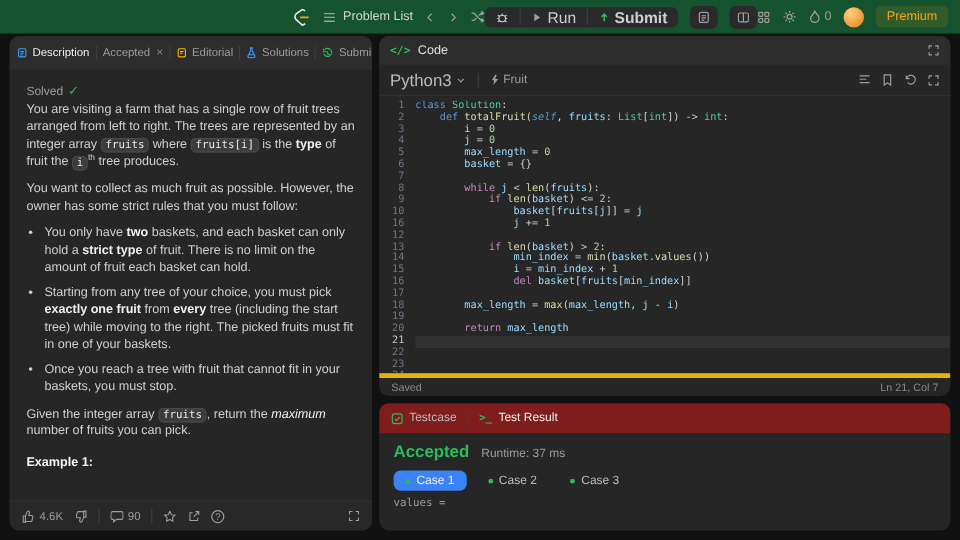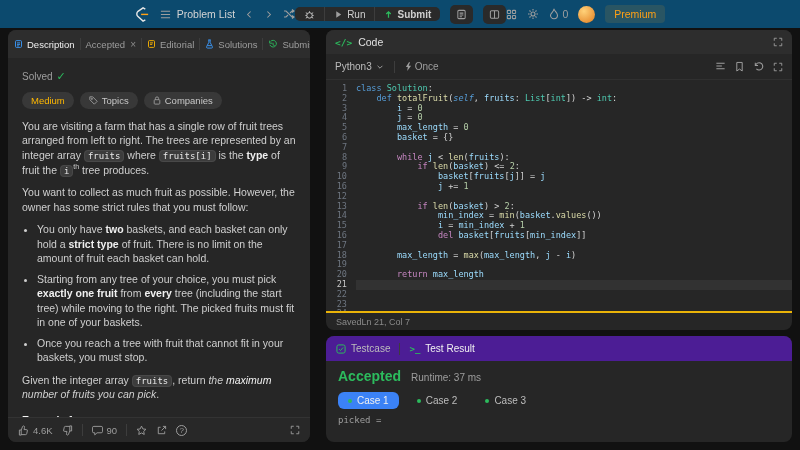--- a/index.html
+++ b/index.html
@@ -2,35 +2,35 @@
 <html><head>
 <meta charset="utf-8">
 <style>
   *{margin:0;padding:0;box-sizing:border-box}
   html,body{width:800px;height:450px;overflow:hidden;background:#111;color:#e8e8e8;
     font-family:"Liberation Sans",sans-serif;font-size:11px}
   svg{display:block}
   .icon{color:#9e9e9e;display:inline-flex;align-items:center;justify-content:center;flex:none}
 
   
-  .topbar{height:28px;display:flex;align-items:center;justify-content:center;padding:0 10px;background:#0c4a6e}
+  .topbar{height:28px;display:flex;align-items:center;justify-content:flex-end;padding:0 10px;background:#14532d}
   .tb-left,.tb-center,.tb-right{display:flex;align-items:center;gap:10px}
   .problem-list{display:flex;align-items:center;gap:6px;color:#d4d4d4;font-size:10.5px;cursor:pointer}
   .run-group{display:flex;align-items:center;background:#2a2a2a;border-radius:5px;overflow:hidden}
-  .run-group .seg{display:flex;align-items:center;gap:4px;padding:1px 9px;font-size:10px;color:#cfcfcf;cursor:pointer}
+  .run-group .seg{display:flex;align-items:center;gap:4px;padding:1px 9px;font-size:13px;color:#cfcfcf;cursor:pointer}
   .run-group .divider{width:1px;height:14px;background:#3d3d3d}
   .submit{color:#2cbb5d;font-weight:700}
   .submit .icon{color:#2cbb5d}
   .chip{background:#2a2a2a;border-radius:5px;padding:4px 6px;cursor:pointer}
   .streak{display:flex;align-items:center;gap:3px;color:#9e9e9e;font-size:10.5px;cursor:pointer}
   .avatar{width:17px;height:17px;border-radius:50%;background:radial-gradient(circle at 35% 30%,#ffd27a,#e07c1f);cursor:pointer}
   .premium{color:#ffa116;background:rgba(255,161,22,.12);border-radius:4px;padding:3px 9px;font-size:10.5px;cursor:pointer}
 
   
-  .main{display:flex;gap:16px;padding:2px 8px 8px;height:422px}
+  .main{display:flex;gap:6px;padding:2px 8px 8px;height:422px}
   .panel{background:#262626;border-radius:8px;overflow:hidden;display:flex;flex-direction:column}
   .left-panel{width:302px;flex:none}
   .right-col{flex:1;display:flex;flex-direction:column;gap:6px;min-width:0}
   .code-panel{flex:1;min-height:0}
   .result-panel{height:106px;flex:none}
   .vsep{width:1px;height:12px;background:#3d3d3d;flex:none}
 
   
   .ptabs{height:28px;background:#2d2d2d;display:flex;align-items:center;padding:0 6px;gap:5px;
     font-size:9.5px;color:#9e9e9e;flex:none;overflow:hidden;white-space:nowrap}
@@ -44,64 +44,64 @@
   .title-row{display:flex;justify-content:space-between;align-items:flex-start}
   .ptitle{font-size:14.5px;font-weight:700;color:#f5f5f5}
   .solved{display:flex;align-items:center;gap:4px;color:#9e9e9e;font-size:10px;margin-top:2px}
   .check{color:#2cbb5d;font-size:11px;line-height:1}
   .badges{display:flex;gap:6px;margin:8px 0 10px}
   .badge{display:flex;align-items:center;gap:4px;background:#383838;color:#c8c8c8;border-radius:999px;
     padding:2px 9px;font-size:9.5px;cursor:pointer}
   .badge.medium{color:#ffb800}
   .pp{margin-bottom:8px}
   .seg-b{font-weight:700;color:#f0f0f0}
-  .seg-i{font-style:italic}
+  .seg-i{}
   .seg-bi{font-weight:400;font-style:italic;color:#f0f0f0}
   .seg-sup{vertical-align:super;font-size:7px}
   .seg-c{font-family:"DejaVu Sans Mono",monospace;font-size:9px;background:#3c3c3c;border:1px solid #484848;
     border-radius:4px;padding:0 3px;color:#e8e8e8;white-space:nowrap}
   .plist{margin:0 0 8px 15px}
   .plist li{margin-bottom:6px}
   .ex-h{font-weight:700;color:#f5f5f5;margin:11px 0 5px;font-size:10.5px}
   .pfooter{flex:none;height:25px;border-top:1px solid #333;display:flex;align-items:center;gap:9px;
     padding:0 10px;color:#9e9e9e;font-size:9.5px;background:#282828}
   .footer-item{display:flex;align-items:center;gap:4px;cursor:pointer}
   .q-circle{width:11px;height:11px;border:1px solid currentColor;border-radius:50%;font-size:8px;
     display:inline-flex;align-items:center;justify-content:center}
 
   
   .cp-header{height:24px;display:flex;align-items:center;justify-content:space-between;background:#2d2d2d;
     padding:0 9px;flex:none}
   .cp-title{display:flex;align-items:center;gap:6px;font-size:10.5px;color:#e0e0e0}
   .code-glyph{color:#2cbb5d;font-family:"DejaVu Sans Mono",monospace;font-weight:700;font-size:9.5px}
   .cp-toolbar{height:26px;display:flex;align-items:center;justify-content:space-between;padding:0 9px;
     border-bottom:1px solid #303030;flex:none}
-  .lang{display:flex;gap:4px;color:#bdbdbd;font-size:10px;cursor:pointer}
+  .lang{display:flex;gap:4px;color:#bdbdbd;font-size:14px;cursor:pointer}
   .auto{display:flex;align-items:center;gap:3px;color:#9e9e9e;font-size:10px;cursor:pointer}
   .cp-tools{display:flex;gap:9px;align-items:center}
   .editor{flex:1;overflow:hidden;display:flex;font-family:"DejaVu Sans Mono",monospace;
     font-size:8.5px;line-height:9.8px;padding-top:4px;min-height:0}
   .gutter{width:30px;text-align:right;color:#6e7681;flex:none;padding-right:9px}
   .gutter .gut-active{color:#c8c8c8}
   .codearea{flex:1;white-space:pre;overflow:hidden}
   .code-line{height:9.8px}
   .codearea .active{background:rgba(255,255,255,.06)}
   .tk-kw1{color:#569cd6}
   .tk-kw2{color:#c586c0}
   .tk-self{color:#569cd6;font-style:italic}
   .tk-type{color:#4ec9b0}
   .tk-fn{color:#dcdcaa}
   .tk-num{color:#b5cea8}
   .tk-var{color:#9cdcfe}
   .tk-punc{color:#d4d4d4}
-  .cp-status{height:19px;display:flex;align-items:center;justify-content:flex-start;padding:0 10px;
-    color:#8a8a8a;font-size:9px;flex:none;border-top:2px solid #eab308}
-
-  
-  .rp-header{height:25px;display:flex;align-items:center;gap:9px;background:#4c1d95;padding:0 10px;
+  .cp-status{height:19px;display:flex;align-items:center;justify-content:space-between;padding:0 10px;
+    color:#8a8a8a;font-size:9px;flex:none;border-top:4px solid #eab308}
+
+  
+  .rp-header{height:25px;display:flex;align-items:center;gap:9px;background:#7f1d1d;padding:0 10px;
     flex:none;font-size:10px}
   .rp-tab{display:flex;align-items:center;gap:5px;color:#f0f0f0;cursor:pointer}
   .rp-tab.dim{color:#bdbdbd}
   .term-glyph{color:#2cbb5d;font-family:"DejaVu Sans Mono",monospace;font-size:9px;font-weight:700}
   .rp-body{padding:7px 12px;overflow:hidden}
   .accepted-row{display:flex;align-items:baseline;gap:10px}
   .accepted{color:#2cbb5d;font-size:14px;font-weight:700}
   .runtime{color:#9e9e9e;font-size:10px}
   .case-tabs{display:flex;gap:8px;margin-top:8px}
   .case-chip{display:flex;align-items:center;gap:5px;color:#bdbdbd;font-size:10px;border-radius:6px;
@@ -267,41 +267,20 @@
       </span>
     </div>
 
     <div class="pcontent">
       <div class="title-row">
         <span class="solved">
           <span>Solved</span>
           <span class="check">✓</span>
         </span>
       </div>
-      <div class="badges">
-        <span class="badge medium">Medium</span>
-        <span class="badge">
-          <span class="icon">
-            <svg width="9" height="9" viewBox="0 0 11 11" fill="none" stroke="currentColor" stroke-width="1.1">
-                <path d="M1 4.5V1h3.5L10 6.5 6.5 10 1 4.5z"></path>
-                <circle cx="3.5" cy="3.5" r=".8"></circle>
-              </svg>
-          </span>
-          <span>Topics</span>
-        </span>
-        <span class="badge">
-          <span class="icon">
-            <svg width="8" height="9" viewBox="0 0 10 11" fill="none" stroke="currentColor" stroke-width="1.1">
-                <rect x="1.5" y="4.5" width="7" height="5.5" rx="1"></rect>
-                <path d="M3 4.5V3a2 2 0 0 1 4 0v1.5"></path>
-              </svg>
-          </span>
-          <span>Companies</span>
-        </span>
-      </div>
       <div>
           <p class="pp">You are visiting a farm that has a single row of fruit trees arranged from left to right. The trees are represented by an integer array <span class="seg-c">fruits</span> where <span class="seg-c">fruits[i]</span> is the <span class="seg-b">type</span> of fruit the <span class="seg-c">i</span><span class="seg-sup">th</span> tree produces.</p>
           <p class="pp">You want to collect as much fruit as possible. However, the owner has some strict rules that you must follow:</p>
           <ul class="plist">
             <li>You only have <span class="seg-b">two</span> baskets, and each basket can only hold a <span class="seg-b">strict type</span> of fruit. There is no limit on the amount of fruit each basket can hold.</li>
             <li>Starting from any tree of your choice, you must pick <span class="seg-b">exactly one fruit</span> from <span class="seg-b">every</span> tree (including the start tree) while moving to the right. The picked fruits must fit in one of your baskets.</li>
             <li>Once you reach a tree with fruit that cannot fit in your baskets, you must stop.</li>
           </ul>
           <p class="pp">Given the integer array <span class="seg-c">fruits</span>, return <span class="seg-i">the </span><span class="seg-bi">maximum</span><span class="seg-i"> number of fruits you can pick</span>.</p>
           <p class="ex-h">Example 1:</p>
@@ -389,21 +368,21 @@
                 </svg>
             </span>
           </span>
           <span class="vsep"></span>
           <span class="auto">
             <span class="icon">
               <svg width="7" height="9" viewBox="0 0 8 10">
                   <path d="M4.5 0 1 5.5h2.2L2.5 10 7 4.2H4.2L5.8 0z" fill="currentColor"></path>
                 </svg>
             </span>
-            <span>Once</span>
+            <span>Fruit</span>
           </span>
         </span>
         <span class="cp-tools">
           <span class="icon">
             <svg width="11" height="11" viewBox="0 0 12 12" fill="none" stroke="currentColor" stroke-width="1.1">
                 <path d="M1.5 2.5h9M1.5 5.5h6M1.5 8.5h9"></path>
               </svg>
           </span>
           <span class="icon">
             <svg width="9" height="11" viewBox="0 0 10 12" fill="none" stroke="currentColor" stroke-width="1.1">
@@ -478,19 +457,19 @@
       <div class="rp-body">
         <div class="accepted-row">
           <span class="accepted">Accepted</span>
           <span class="runtime">Runtime: 37 ms</span>
         </div>
         <div class="case-tabs">
             <div class="case-chip active"><span class="case-dot"></span>Case 1</div>
             <div class="case-chip"><span class="case-dot"></span>Case 2</div>
             <div class="case-chip"><span class="case-dot"></span>Case 3</div>
           </div>
-        <div class="var-name">picked =</div>
+        <div class="var-name">values =</div>
 
       </div>
     </div>
 
   </div>
 </div>
 
 </body></html>

